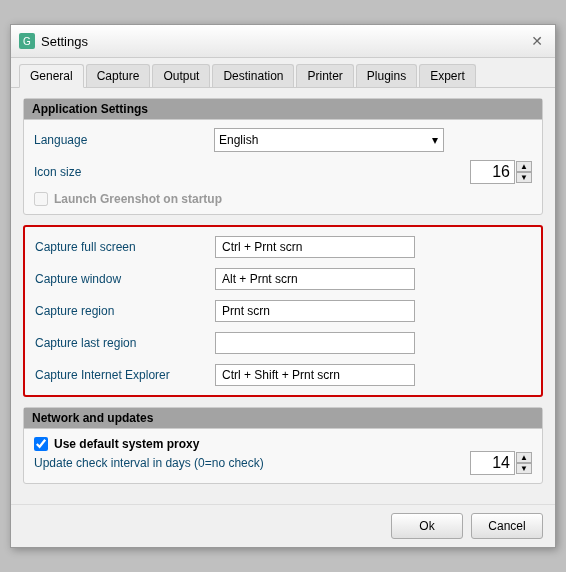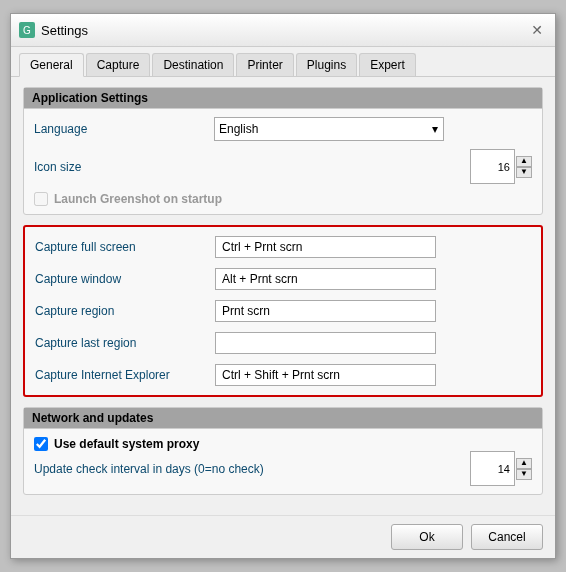--- a/index.html
+++ b/index.html
@@ -144,25 +144,25 @@
       pointer-events: none;
       font-size: 12px;
     }
     .spinner-input {
       display: flex;
       align-items: center;
       justify-content: flex-end;
     }
     .spinner-field {
       width: 45px;
-      height: 35px;
+      height: 24px;
       border: 1px solid #aaa;
       text-align: right;
       padding: 2px 4px;
-      font-size: 11px;
+      font-size: 16px;
     }
     .spinner-buttons {
       display: flex;
       flex-direction: column;
       margin-left: 1px;
     }
     .spin-btn {
       width: 16px;
       height: 11px;
       border: 1px solid #aaa;
@@ -193,21 +193,21 @@
     .checkbox-label.disabled {
       color: #999;
     }
     .hotkeys-section {
       border: 2px solid #cc0000;
       border-radius: 3px;
       margin-bottom: 10px;
       background: #f8f8f8;
     }
     .hotkey-input {
-      width: 221px;
+      width: 200px;
       height: 22px;
       border: 1px solid #aaa;
       background: white;
       font-size: 12px;
       padding: 2px 6px;
       color: #000;
     }
     .footer {
       display: flex;
       justify-content: flex-end;
@@ -240,20 +240,21 @@
         <span>G</span>
       </div>
       <span class="title-text">Settings</span>
     </div>
     <button class="close-btn">✕</button>
   </div>
 
   <div class="tabs">
     <div class="tab active">General</div>
     <div class="tab">Capture</div>
+    <div class="tab">Output</div>
     <div class="tab">Destination</div>
     <div class="tab">Printer</div>
     <div class="tab">Plugins</div>
     <div class="tab">Expert</div>
   </div>
 
   <div class="content">
 
     <div class="section">
       <div class="section-title">Application Settings</div>

